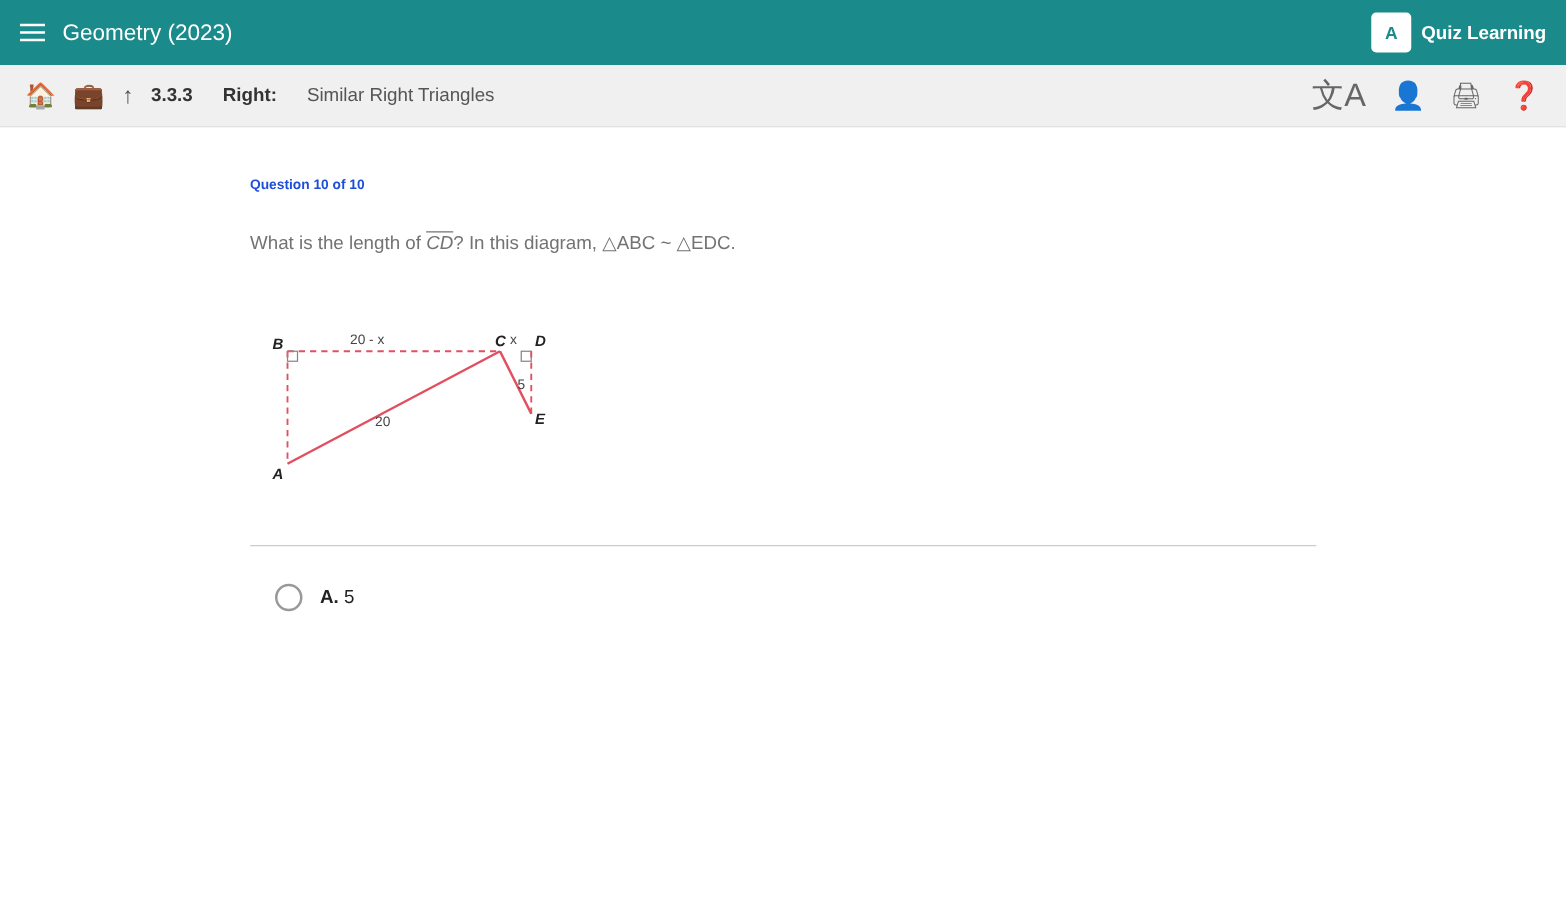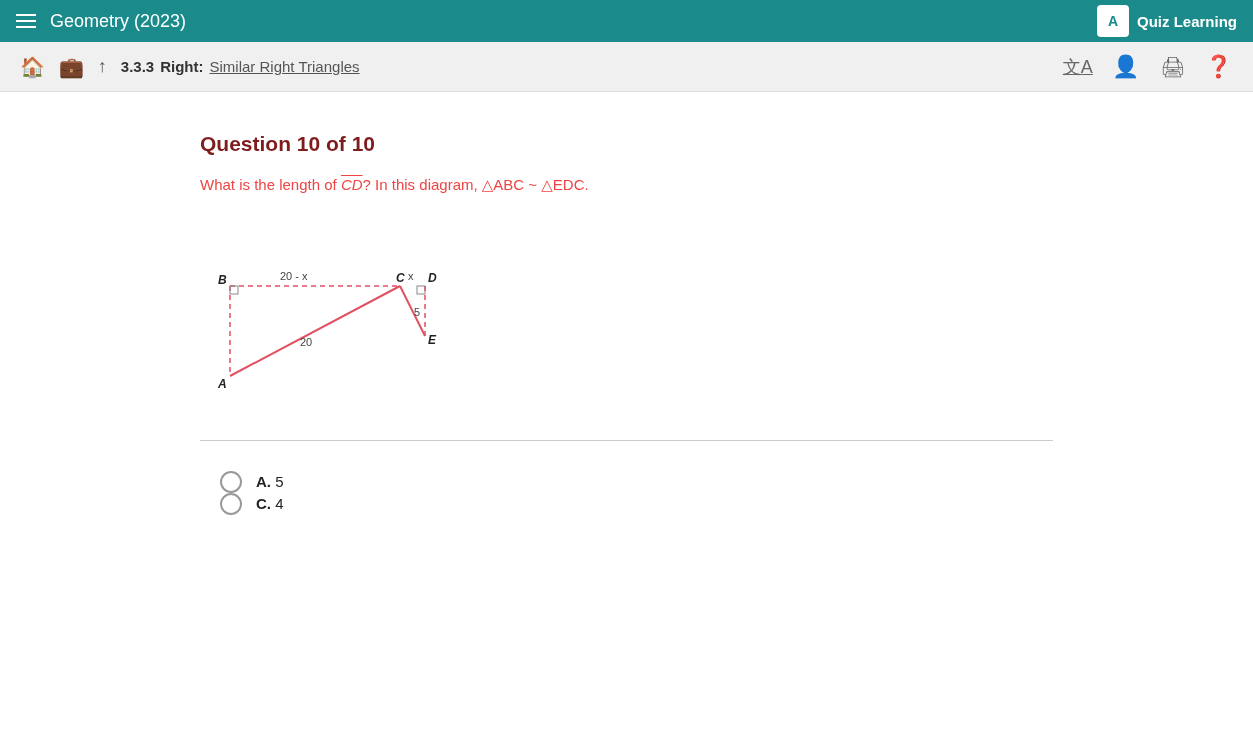--- a/index.html
+++ b/index.html
@@ -1,21 +1,21 @@
 <!DOCTYPE html>
 <html><head>
   <meta charset="utf-8">
   <style>
     * { margin: 0; padding: 0; box-sizing: border-box; }
     body { font-family: Arial, sans-serif; background: #f5f5f5; width: 1253px; min-height: 731px; }
 
     
     .top-bar {
       background: #1a8a8a;
-      height: 42px;
+      height: 52px;
       display: flex;
       align-items: center;
       justify-content: space-between;
       padding: 0 16px;
       color: white;
     }
     .top-bar-left {
       display: flex;
       align-items: center;
       gap: 14px;
@@ -68,35 +68,34 @@
       gap: 14px;
     }
     .nav-icon {
       color: #555;
       font-size: 20px;
       cursor: pointer;
     }
     .nav-quiz-info {
       display: flex;
       align-items: center;
-      gap: 6px;
+      gap: 24px;
       font-size: 15px;
       justify-content: flex-end;
     }
     .nav-quiz-number {
       font-weight: bold;
       color: #333;
     }
     .nav-quiz-label {
       font-weight: bold;
       color: #333;
     }
     .nav-quiz-subtitle {
       color: #555;
-      text-decoration: underline;
     }
     .nav-right {
       display: flex;
       align-items: center;
       gap: 20px;
       color: #666;
     }
     .nav-right-icon {
       font-size: 20px;
       cursor: pointer;
@@ -105,30 +104,30 @@
 
     
     .main-content {
       background: white;
       margin: 0;
       padding: 40px 200px 40px 200px;
       min-height: calc(731px - 92px);
     }
 
     .question-header {
-      font-size: 21px;
-      font-weight: bold;
-      margin-bottom: 18px;
-      color: #7f1d1d;
+      font-size: 11px;
+      font-weight: bold;
+      margin-bottom: 30px;
+      color: #1d4ed8;
     }
 
     .question-text {
       font-size: 15px;
-      color: #ef4444;
-      margin-bottom: 39px;
+      color: #737373;
+      margin-bottom: 24px;
       line-height: 1.5;
     }
 
     .overline {
       text-decoration: overline;
       font-style: italic;
     }
 
     
     .diagram-container {
@@ -139,20 +138,21 @@
     .divider {
       border: none;
       border-top: 1px solid #ccc;
       margin: 20px 0 30px 0;
     }
 
     
     .answer-options {
       display: flex;
       flex-direction: column;
+      gap: 22px;
       margin-left: 20px;
       justify-content: center;
     }
     .answer-option {
       display: flex;
       align-items: center;
       gap: 14px;
       cursor: pointer;
     }
     .radio-circle {
@@ -196,21 +196,21 @@
     <span class="nav-icon">🏠</span>
     <span class="nav-icon">💼</span>
     <span class="nav-icon" style="font-size:18px; color:#555;">↑</span>
     <div class="nav-quiz-info">
       <span class="nav-quiz-number">3.3.3</span>
       <span class="nav-quiz-label">Right:</span>
       <span class="nav-quiz-subtitle">Similar Right Triangles</span>
     </div>
   </div>
   <div class="nav-right">
-    <span class="nav-right-icon" title="Translate" style="font-size:18px;text-decoration:underline;">文A</span>
+    <span class="nav-right-icon" title="Translate" style="font-size:26px;">文A</span>
     <span class="nav-right-icon" style="font-size:22px;">👤</span>
     <span class="nav-right-icon" style="font-size:20px;">🖨</span>
     <span class="nav-right-icon" style="font-size:22px;">❓</span>
   </div>
 </div>
 
 <div class="main-content">
 
   <div class="question-header">Question 10 of 10</div>
 
@@ -258,22 +258,15 @@
   <hr class="divider">
 
   <div class="answer-options">
     <label class="answer-option">
       <div class="radio-circle"></div>
       <span class="answer-label">
         <span class="answer-letter">A.</span>
         <span>5</span>
       </span>
     </label>
-    <label class="answer-option">
-      <div class="radio-circle"></div>
-      <span class="answer-label">
-        <span class="answer-letter">C.</span>
-        <span>4</span>
-      </span>
-    </label>
   </div>
 
 </div>
 
 </body></html>

